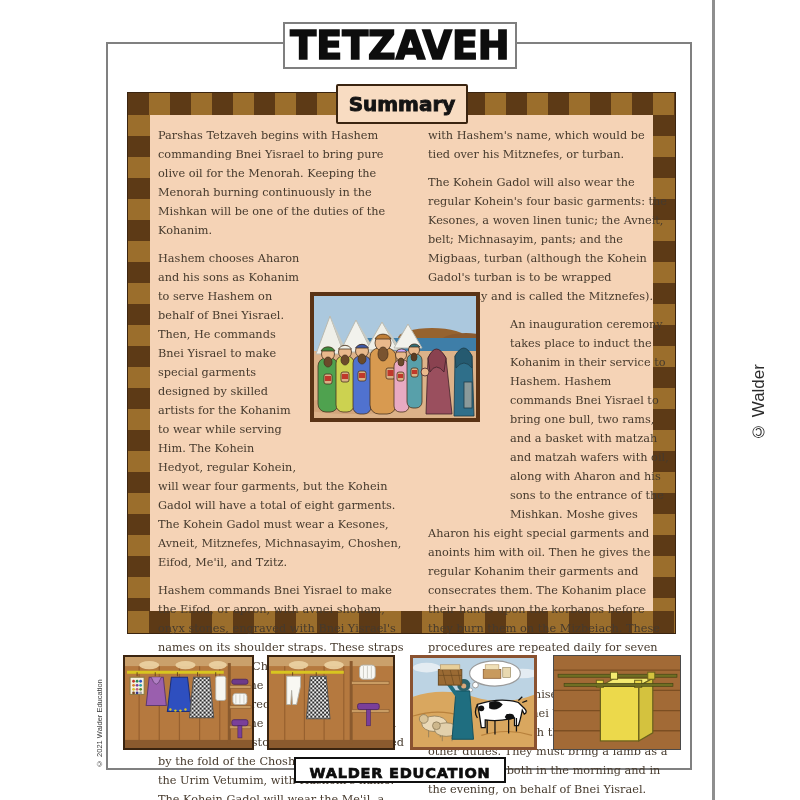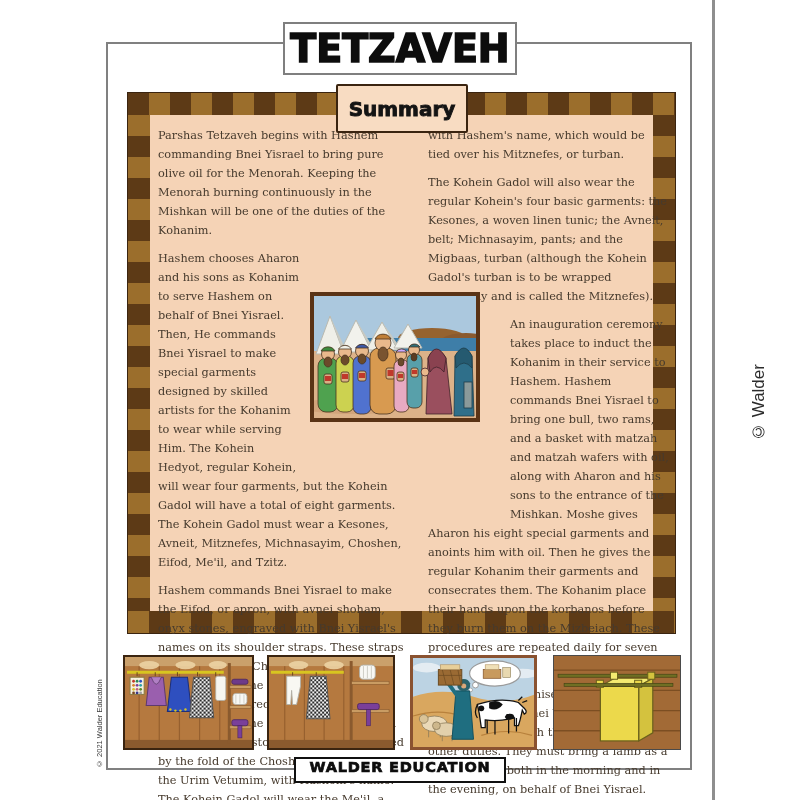--- a/index.html
+++ b/index.html
@@ -8,39 +8,39 @@
   #page { position:relative; width:800px; height:800px; background:#fff; }
 
   
   .page-edge { position:absolute; left:712px; top:0; width:3px; height:800px; background:#8e8e8e; }
 
   
   .gray-frame { position:absolute; left:106px; top:42px; width:586px; height:728px;
                 border:2px solid #808080; }
 
   
-  .title-box { position:absolute; left:283px; top:22px; width:234px; height:53px;
+  .title-box { position:absolute; left:283px; top:22px; width:234px; height:47px;
                background:#fff; border:2px solid #7f7f7f; display:flex; align-items:center; justify-content:center; }
   .title-box span { font-family:"DejaVu Sans", sans-serif; font-weight:900; font-size:38px;
                     letter-spacing:0px; color:#0d0d0d; -webkit-text-stroke:1.6px #0d0d0d; transform:scaleY(1.02); }
 
   
   .panel { position:absolute; left:127px; top:92px; width:549px; height:542px;
            background:#f5d3b6; border:1.5px solid #3a2410; }
   .strip { position:absolute; }
   .strip.top    { left:0; right:0; top:0; height:22px;
                   background:repeating-linear-gradient(90deg,#5d3a16 0 21px,#9b6e2c 21px 42px); }
   .strip.bottom { left:0; right:0; bottom:0; height:22px;
                   background:repeating-linear-gradient(90deg,#9b6e2c 0 21px,#5d3a16 21px 42px); }
   .strip.left   { left:0; top:22px; bottom:22px; width:22px;
                   background:repeating-linear-gradient(180deg,#9b6e2c 0 21px,#5d3a16 21px 42px); }
   .strip.right  { right:0; top:22px; bottom:22px; width:22px;
                   background:repeating-linear-gradient(180deg,#5d3a16 0 21px,#9b6e2c 21px 42px); }
 
-  .summary-box { position:absolute; left:336px; top:84px; width:132px; height:49px;
+  .summary-box { position:absolute; left:336px; top:84px; width:132px; height:40px;
                  background:#f8dcc2; border:2.5px solid #3a2410; border-radius:2px;
                  display:flex; align-items:center; justify-content:center; z-index:5; }
   .summary-box span { font-family:"DejaVu Sans", sans-serif; font-weight:900; font-size:20px;
                       color:#141414; -webkit-text-stroke:0.9px #141414; }
 
   
   .col { position:absolute; top:126px; font-size:11.3px; line-height:19px; color:#463a2d;
          text-align:left; }
   .col p { margin:0 0 9px 0; }
   .col-left  { left:158px; width:248px; }
@@ -56,21 +56,21 @@
   
   .thumb { position:absolute; top:655px; height:95px; background:#fff; }
   .thumb svg { display:block; width:100%; height:100%; }
   .t1 { left:123px; width:131px; border:2.5px solid #3a2410; }
   .t2 { left:267px; width:128px; border:2.5px solid #3a2410; }
   .t3 { left:410px; width:127px; border:3px solid #8a5230; }
   .t4 { left:553px; width:128px; border:1.5px solid #4a4a4a; }
 
   
   .footer-box { position:absolute; left:294px; top:757px; width:212px; height:26px;
-                background:#fff; border:2.5px solid #101010; display:flex; align-items:flex-start; justify-content:center; z-index:4; }
+                background:#fff; border:2.5px solid #101010; display:flex; align-items:flex-end; justify-content:center; z-index:4; }
   .footer-box span { font-family:"DejaVu Sans", sans-serif; font-weight:900; font-size:14.5px;
                      letter-spacing:0.8px; color:#0d0d0d; -webkit-text-stroke:0.7px #0d0d0d; }
 
   
   .copy-right { position:absolute; left:742px; top:330px; height:145px; width:34px;
                 writing-mode:vertical-rl; transform:rotate(180deg);
                 font-family:"Liberation Sans", sans-serif; font-size:17px; color:#2b2b2b;
                 display:flex; align-items:center; justify-content:center; }
   .copy-left  { position:absolute; left:93px; top:642px; height:126px; width:13px;
                 writing-mode:vertical-rl; transform:rotate(180deg);

